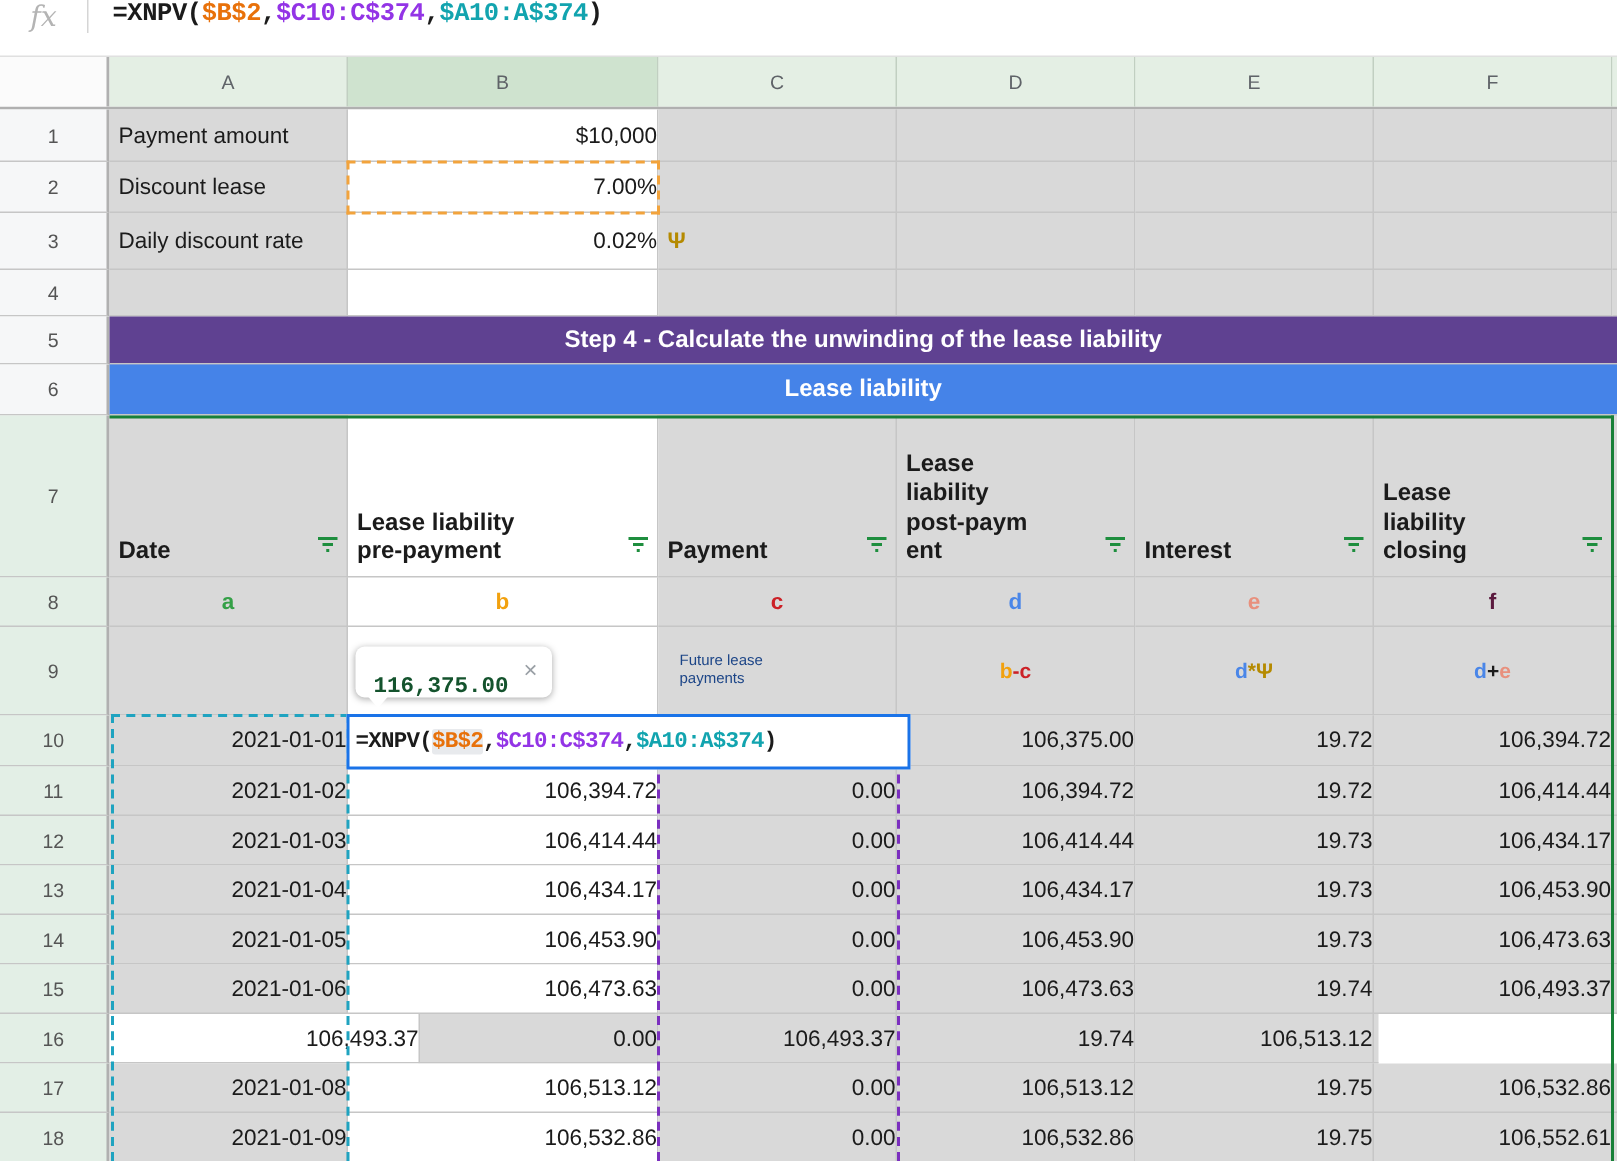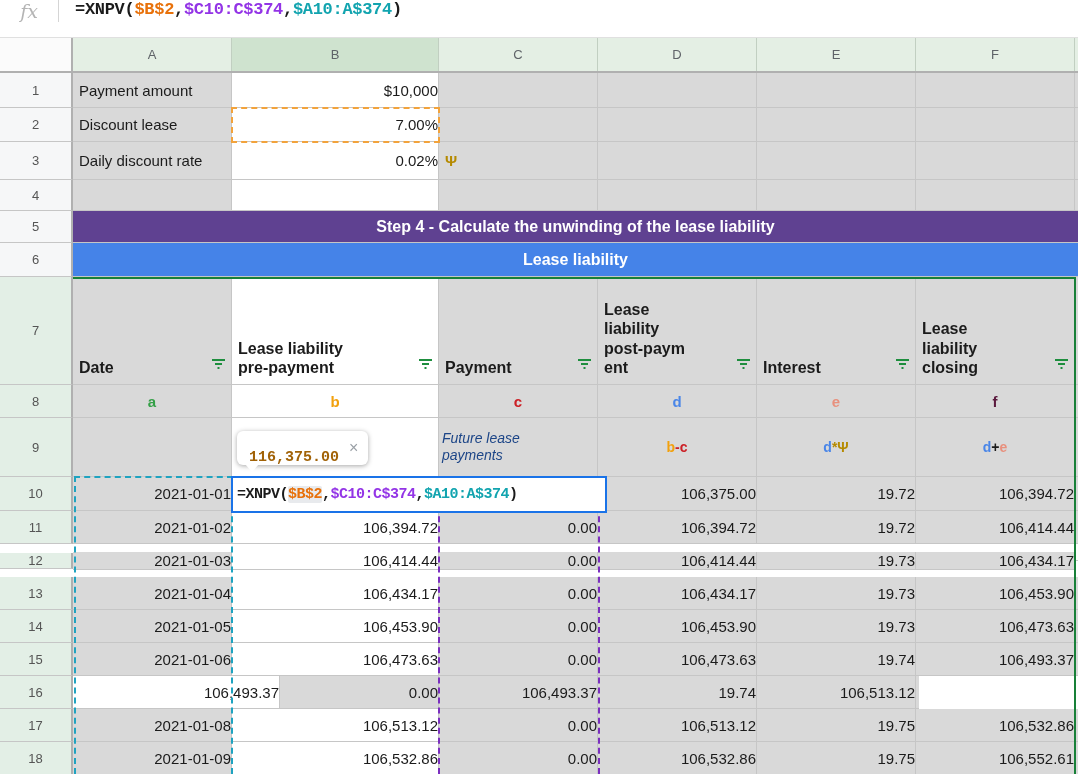--- a/index.html
+++ b/index.html
@@ -51,37 +51,37 @@
 
   
   .hdr7{font-weight:bold;font-size:16px;align-items:flex-end;padding:0 4px 6px 6px;line-height:1.22;white-space:pre-line;position:relative;}
   .filter-icon{position:absolute;right:5px;bottom:9px;}
 
   
   .letter{justify-content:center;font-weight:bold;font-size:15px;}
 
   
   .hint{justify-content:center;font-weight:bold;font-size:14px;}
-  .note{font-style:italic;color:#1c4587;font-size:14px;line-height:1.25;padding-left:3px;white-space:pre-line;align-items:center;}
+  .note{color:#1c4587;font-size:10px;line-height:1.25;padding-left:14px;white-space:pre-line;align-items:center;}
 
   
   .overlay{position:absolute;pointer-events:none;}
   .dash-orange{border:2px dashed #f2a33c;}
   .dash-teal{border:2px dashed #1fa3c0;border-bottom:none;}
   .dash-purple{border:2px dashed #7b2fbf;border-bottom:none;}
   .filter-range{border-top:2px solid #188038;border-right:2px solid #188038;}
 
   .cell-editor{position:absolute;left:231px;top:438px;width:376px;height:37px;background:#fff;border:2px solid #1a73e8;
       display:flex;align-items:center;padding-left:4px;font-family:"Liberation Mono","DejaVu Sans Mono",monospace;
       font-size:15px;font-weight:600;letter-spacing:-0.5px;white-space:nowrap;z-index:5;}
   .tok-hl{background:#e8eaed;border-radius:2px;}
 
   .tooltip{position:absolute;left:237px;top:393px;height:34px;background:#fff;border-radius:6px;
       box-shadow:0 1px 5px rgba(0,0,0,0.35);display:flex;align-items:center;gap:10px;padding:0 10px 0 12px;z-index:6;}
-  .tooltip .tval{font-family:"Liberation Mono","DejaVu Sans Mono",monospace;font-size:15px;font-weight:600;color:#a16207;margin-top:18px;}
+  .tooltip .tval{font-family:"Liberation Mono","DejaVu Sans Mono",monospace;font-size:15px;font-weight:600;color:#14532d;margin-top:18px;}
   .tooltip .tclose{color:#9aa0a6;font-size:16px;cursor:pointer;}
   .tooltip::after{content:"";position:absolute;left:8px;bottom:-7px;width:0;height:0;
       border-left:7px solid transparent;border-right:7px solid transparent;border-top:8px solid #fff;}
 </style>
 </head>
 <body>
 
 <div class="formula-bar">
   <div class="fx">fx</div>
   <div class="fbar-divider"></div>
@@ -263,21 +263,21 @@
       <div class="row" style="height: 33px;">
         <div class="rh green">11</div>
         <div class="cell ca grey val">2021-01-02</div>
         <div class="cell cb white val">106,394.72</div>
         <div class="cell cc grey val">0.00</div>
         <div class="cell cd grey val">106,394.72</div>
         <div class="cell ce grey val">19.72</div>
         <div class="cell cf grey val">106,414.44</div>
         <div class="cg"></div>
       </div>
-      <div class="row" style="height: 33px; align-items: center;">
+      <div class="row" style="height: 33px;">
         <div class="rh green">12</div>
         <div class="cell ca grey val">2021-01-03</div>
         <div class="cell cb white val">106,414.44</div>
         <div class="cell cc grey val">0.00</div>
         <div class="cell cd grey val">106,414.44</div>
         <div class="cell ce grey val">19.73</div>
         <div class="cell cf grey val">106,434.17</div>
         <div class="cg"></div>
       </div>
       <div class="row" style="height: 33px;">

